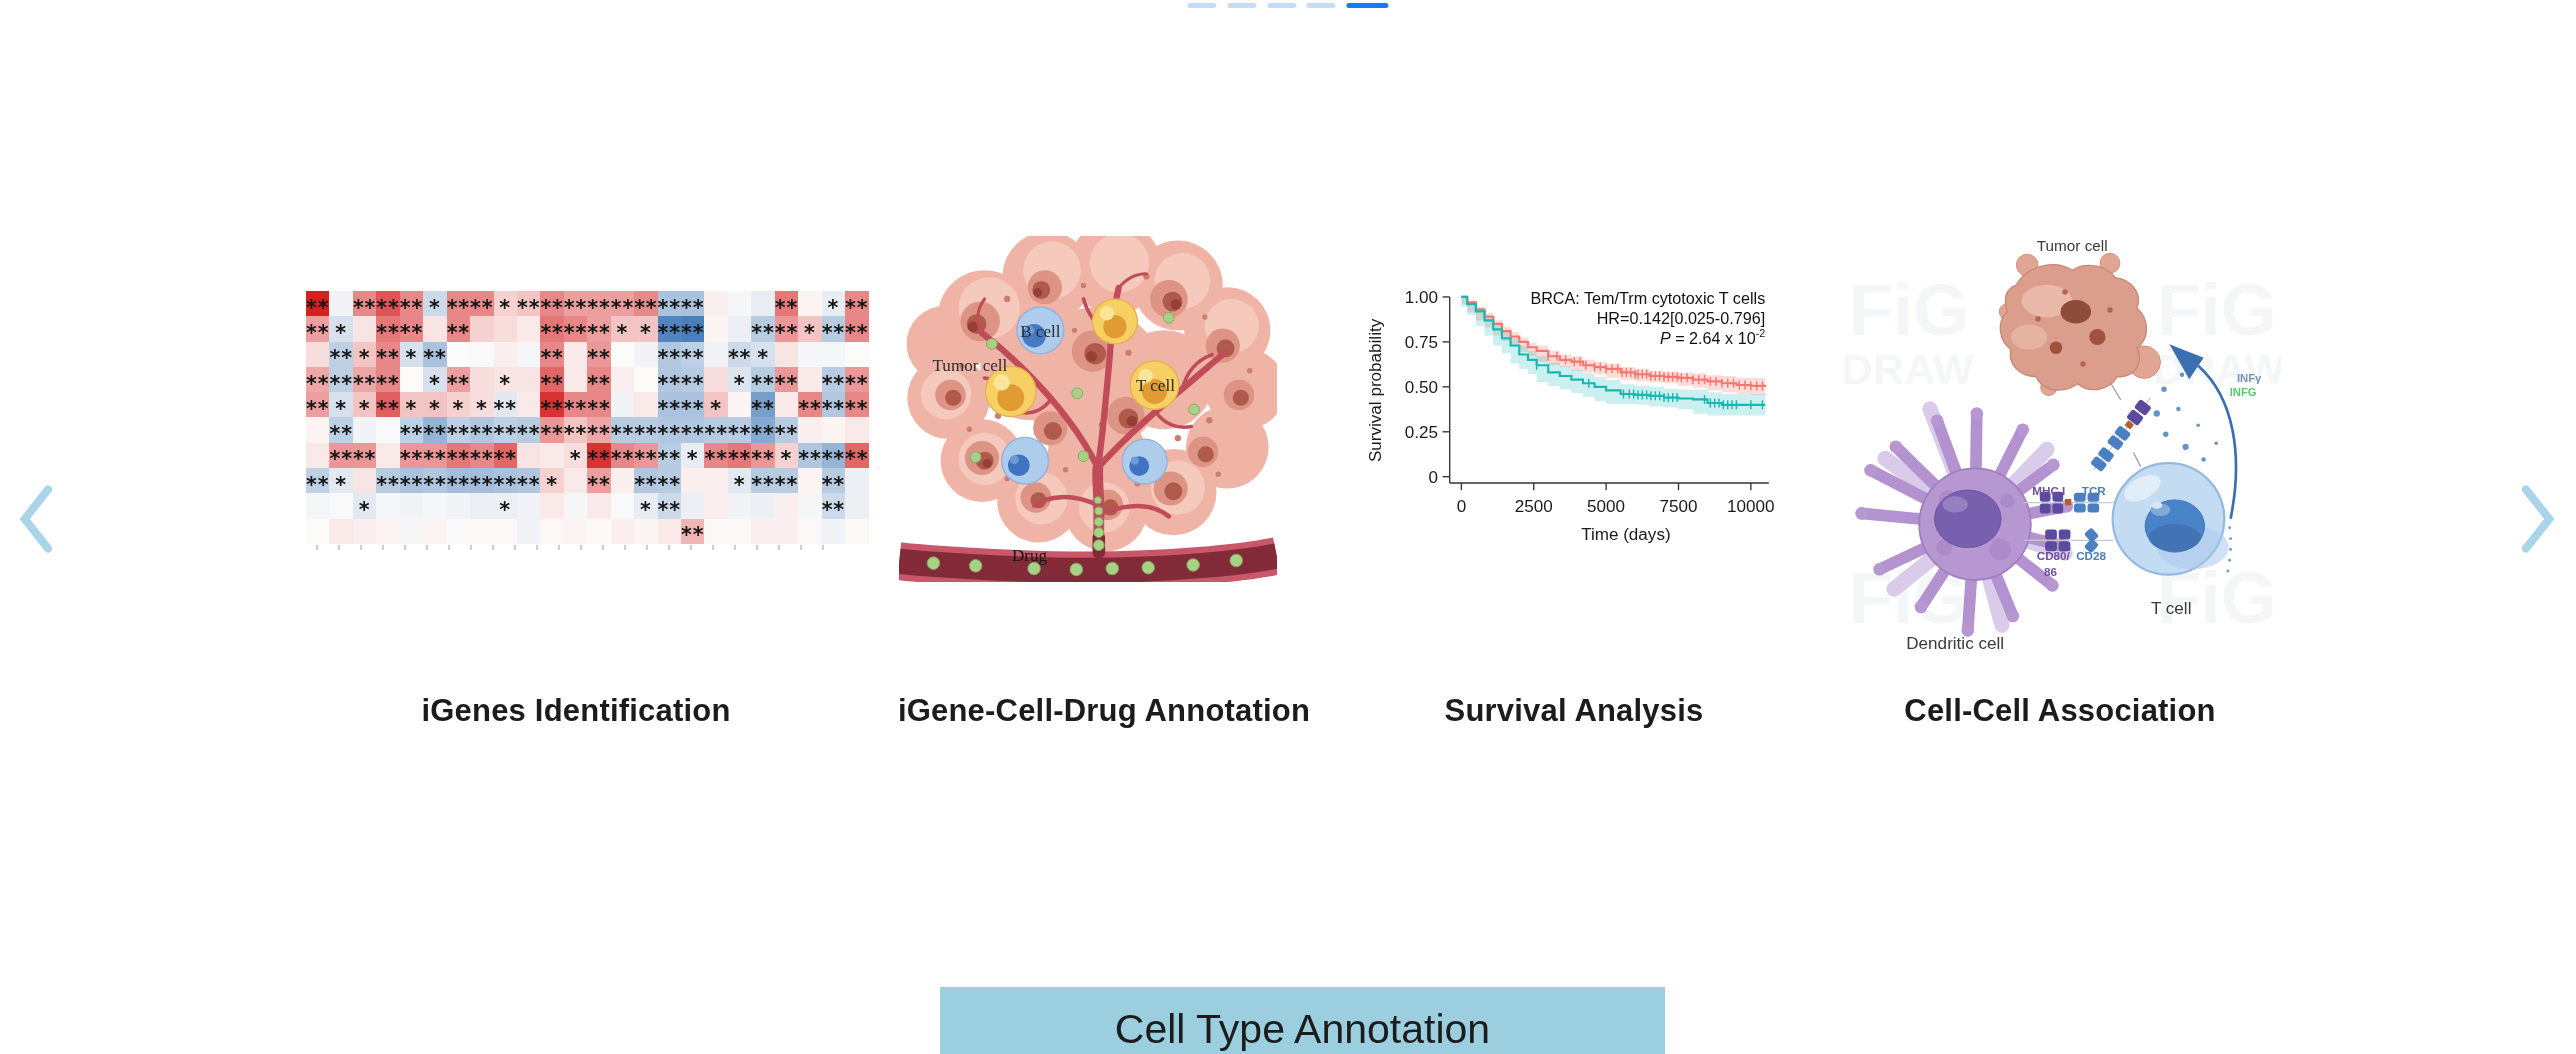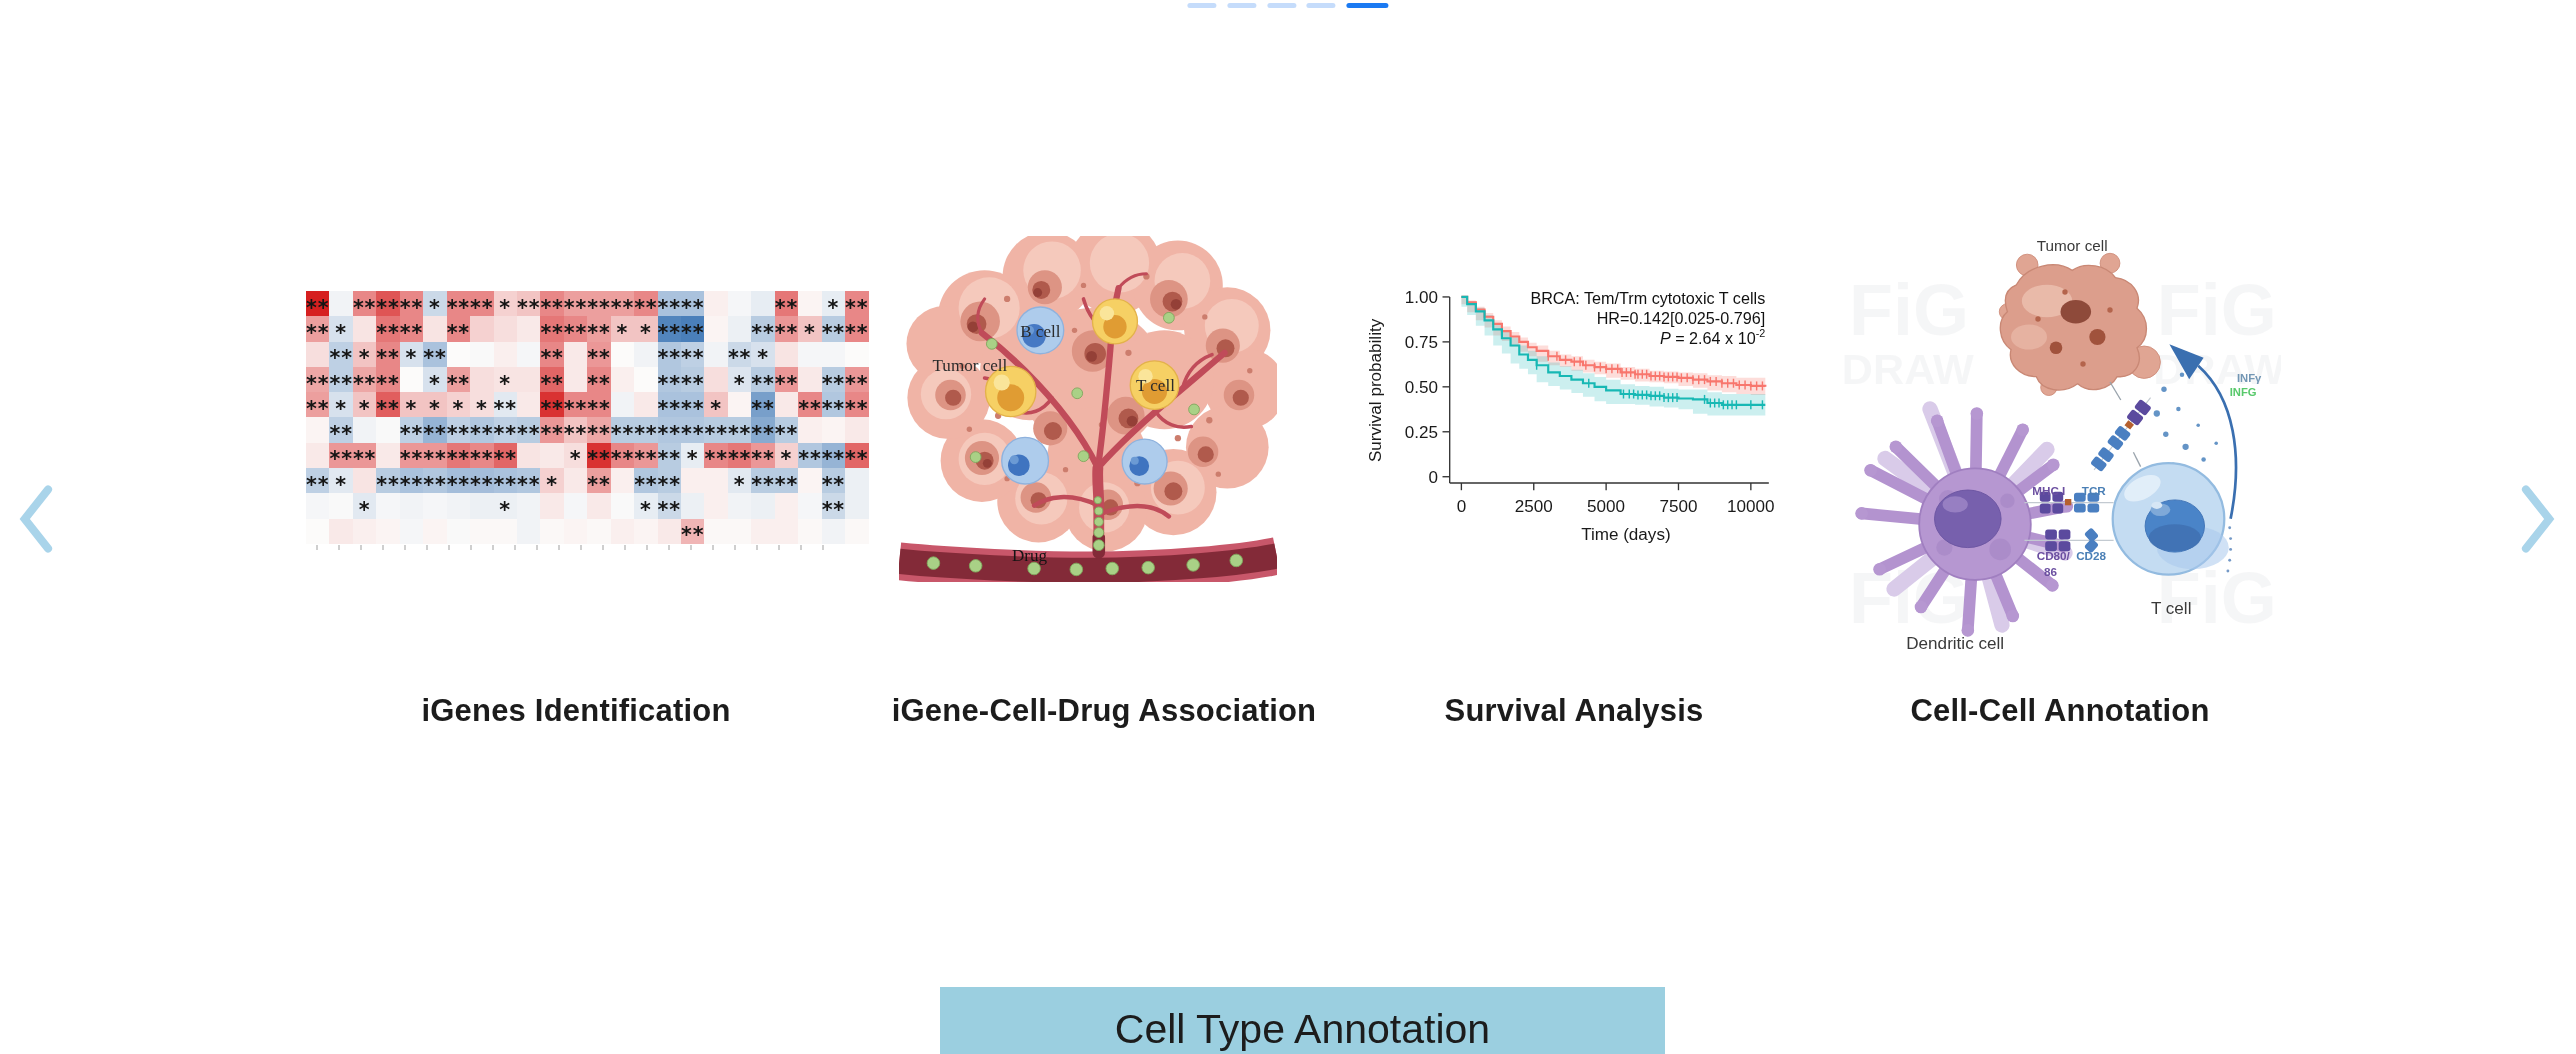--- a/index.html
+++ b/index.html
@@ -747,21 +747,21 @@
         <circle cx="274" cy="156" r="8" fill="#fae59a"></circle>
   </g>
   <g class="serif-label" fill="#2b2b2b" font-size="19">
     <text x="37" y="150">Tumor cell</text>
     <text x="157" y="112" text-anchor="middle">B cell</text>
     <text x="285" y="172" text-anchor="middle">T cell</text>
     <text x="145" y="362" text-anchor="middle" fill="#141414">Drug</text>
   </g>
 </svg>
 </figure>
-<h2 class="caption" id="caption-association">iGene-Cell-Drug Association</h2>
+<h2 class="caption" id="caption-association">iGene-Cell-Drug Annotation</h2>
 
 <figure id="km-figure">
   <svg id="km-svg" width="427" height="270" viewBox="0 0 475 300">
       <path d="M105,21.00000000000003H111.44V26H121.1V33H130.76V40H140.42000000000002V48H150.07999999999998V54.99999999999997H159.74V61H169.4V67H179.06V73H188.72V76H201.6V82H214.48000000000002V86H227.36V88H240.24V92H253.12V94H266V96H282.1V100H298.2V102H314.3V103.99999999999999H330.4V104.99999999999999H346.5V105.99999999999999H362.6V106.99999999999999H378.7V108.99999999999999H394.8V109.99999999999999H410.9V111.99999999999999H427V111.99999999999999H443.1V112.99999999999999V131H427V130H410.9V128H394.8V125.99999999999999H378.7V123H362.6V121H346.5V118H330.4V117H314.3V116H298.2V114.00000000000001H282.1V112.00000000000001H266V108.00000000000001H253.12V106.00000000000001H240.24V104H227.36V100H214.48000000000002V98H201.6V94H188.72V88H179.06V83H169.4V77H159.74V71H150.07999999999998V65H140.42000000000002V56H130.76V48H121.1V39H111.44V30H105V23Z" fill="rgba(248,118,109,0.25)"></path>
       <path d="M105,21.00000000000003H111.44V27H121.1V34H130.76V42H140.42000000000002V51H150.07999999999998V60H159.74V67H169.4V75.99999999999997H179.06V82H188.72V88H201.6V95H214.48000000000002V98.99999999999999H227.36V102.99999999999999H240.24V106.99999999999999H253.12V110.99999999999999H266V114H282.1V119H298.2V121H314.3V122H330.4V124H346.5V125H362.6V125H378.7V128H394.8V130H410.9V130H427V130H443.1V130V154H427V154H410.9V154H394.8V154H378.7V152H362.6V147H346.5V145H330.4V144H314.3V142H298.2V141H282.1V141H266V138H253.12V133H240.24V129H227.36V124.99999999999999H214.48000000000002V121H201.6V117.00000000000001H188.72V108.00000000000001H179.06V102H169.4V96H159.74V85H150.07999999999998V76H140.42000000000002V65.00000000000003H130.76V54H121.1V42H111.44V33H105V23Z" fill="rgba(23,184,180,0.22)"></path>
       <line x1="92" y1="22" x2="92" y2="229" stroke="#333" stroke-width="1.5"></line>
       <line x1="92" y1="229" x2="447" y2="229" stroke="#333" stroke-width="1.5"></line>
       <line x1="84" y1="222" x2="92" y2="222" stroke="#333" stroke-width="1.5"></line>
       <text x="79" y="229" text-anchor="end" font-size="19" fill="#1a1a1a">0</text>
       <line x1="84" y1="172" x2="92" y2="172" stroke="#333" stroke-width="1.5"></line>
@@ -1017,16 +1017,16 @@
     <text x="441" y="170" fill="#7296b4">INFγ</text>
     <text x="433" y="186" fill="#58c96b">INFG</text>
   </g>
   <g class="sans-label" font-size="19" fill="#3a3a3a">
     <text x="258" y="24" text-anchor="middle" font-size="17">Tumor cell</text>
     <text x="368" y="428" text-anchor="middle">T cell</text>
     <text x="128" y="467" text-anchor="middle">Dendritic cell</text>
   </g>
 </svg>
 </figure>
-<h2 class="caption" id="caption-interaction">Cell-Cell Annotation</h2>
+<h2 class="caption" id="caption-interaction">Cell-Cell Association</h2>
 
 <button class="cta" style="background: rgb(155, 207, 224);">Cell Type Annotation</button>
 
 
 </body></html>

